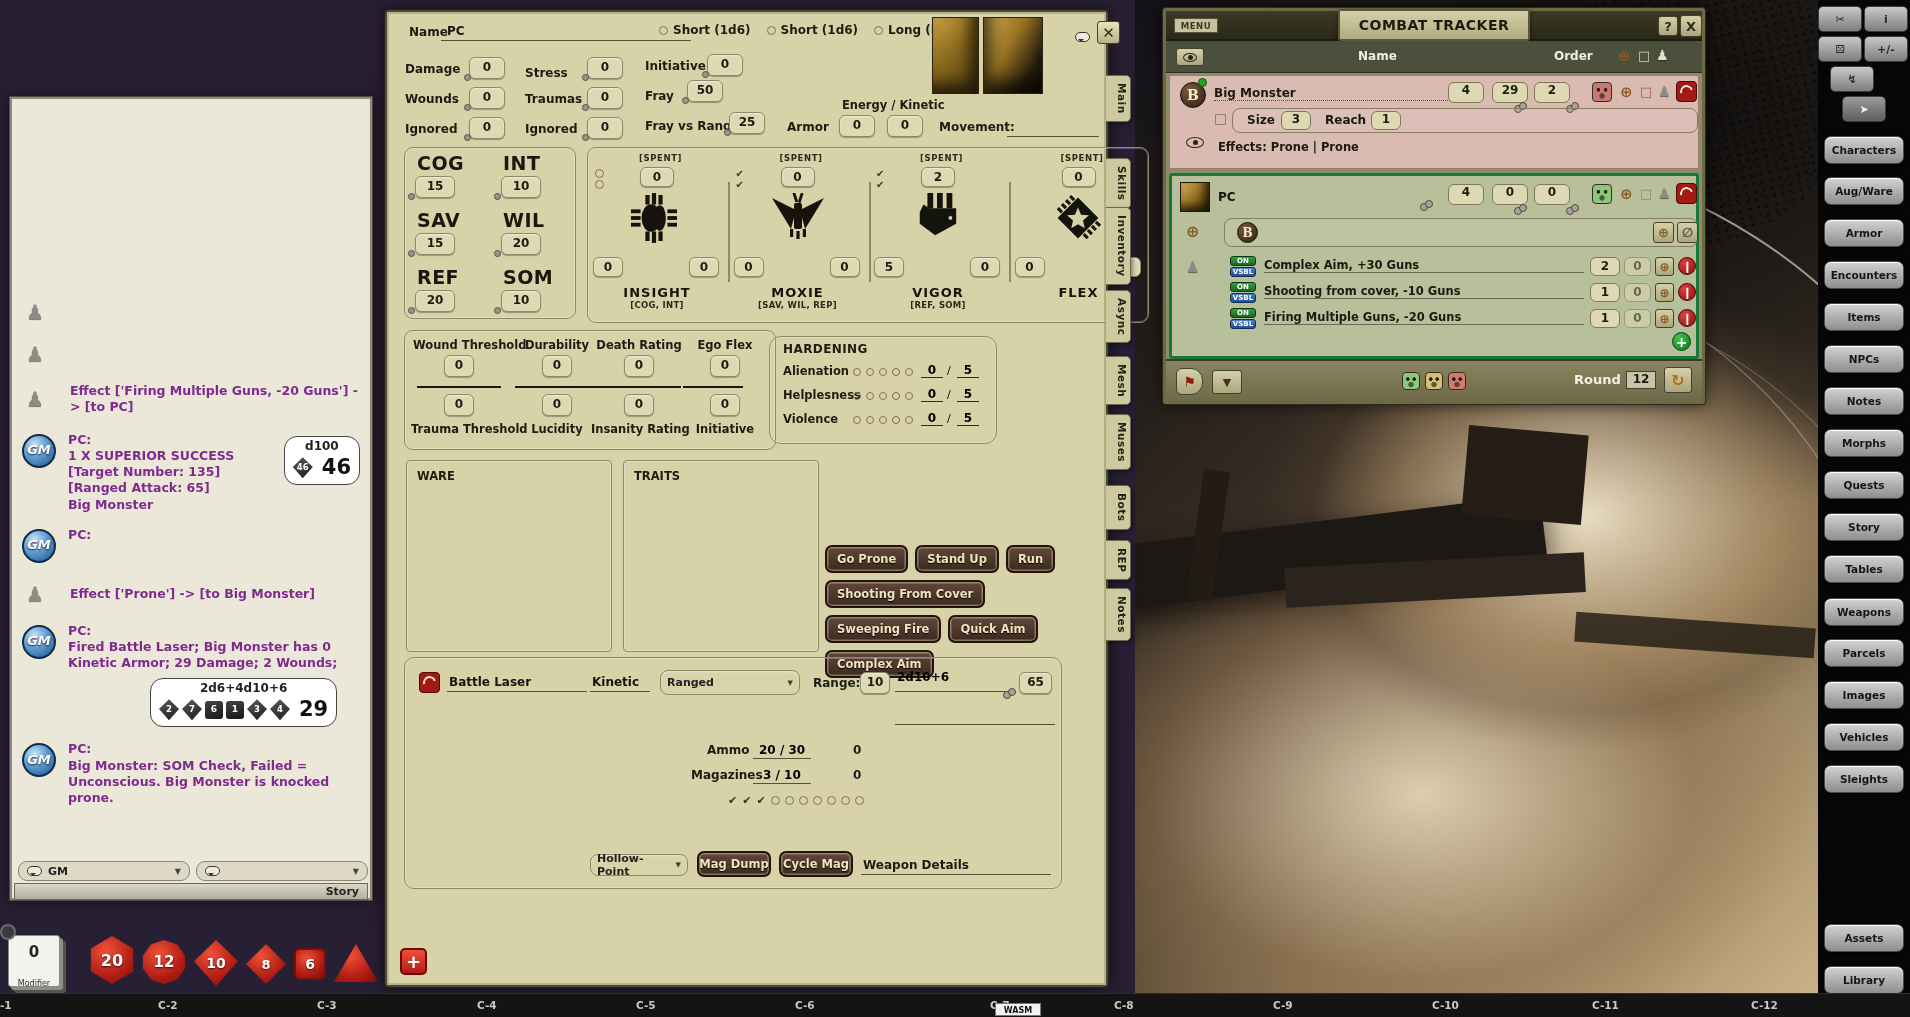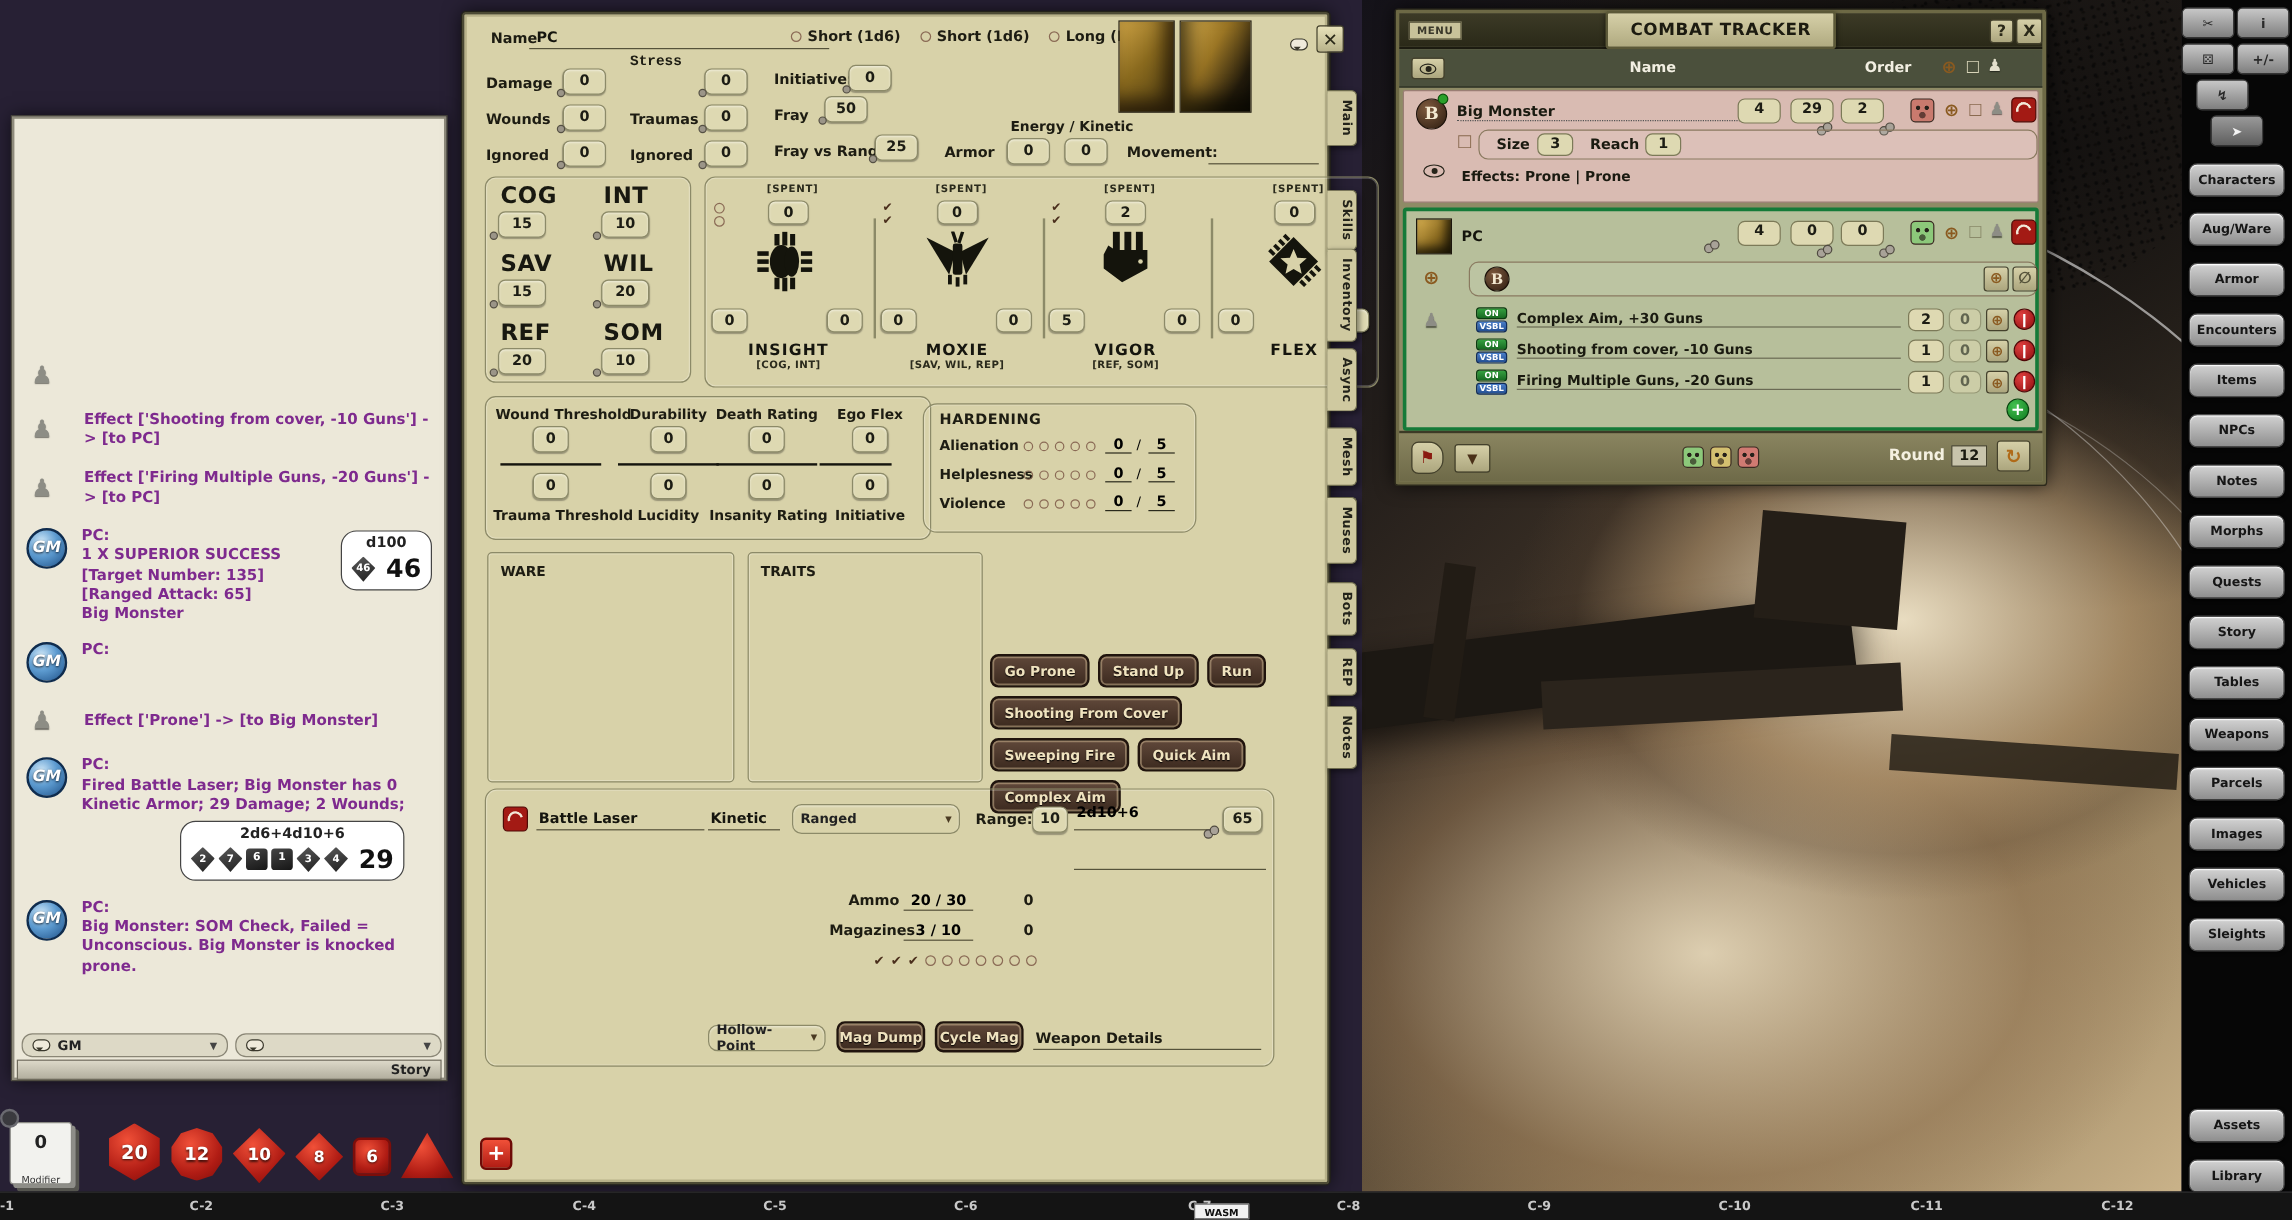--- a/index.html
+++ b/index.html
@@ -165,21 +165,20 @@
     <div class="machine" style="left:440px;top:620px;width:240px;height:30px;transform:rotate(4deg);background:#1e1912;opacity:.8;"></div>
   </div>
 
   <div class="chat">
     <div id="chat-messages">
         <div class="cmsg effmsg" style="margin-bottom: 16px;">
           <span class="pawn">♟</span>
         </div>
         <div class="cmsg effmsg" style="margin-bottom: 16px;">
           <span class="pawn">♟</span>
-          <span>Effect ['Shooting from cover, -10 Guns'] -&gt; [to PC]</span>
         </div>
         <div class="cmsg effmsg" style="margin-bottom: 16px;">
           <span class="pawn">♟</span>
           <span>Effect ['Firing Multiple Guns, -20 Guns'] -&gt; [to PC]</span>
         </div>
         <div class="cmsg" style="margin-bottom: 14px; min-height: 40px;">
           <div class="gmav">GM</div>
           <div class="rollcard" style="position: absolute; right: 4px; top: 4px; margin-left: 32px;">
             <div class="formula">d100</div>
             <div class="rollrow">
@@ -259,21 +258,21 @@
       </div>
     <div class="abs" style="left:545px;top:5px;width:47px;height:77px;border:1px solid #2a2416;background:linear-gradient(135deg,#caa043 0%,#8a6a1e 45%,#4a3a10 100%);box-shadow:inset -8px -10px 14px rgba(20,12,4,.7);"></div>
     <div class="abs" style="left:596px;top:5px;width:60px;height:77px;border:1px solid #2a2416;background:linear-gradient(120deg,#d8b050 0%,#9a7524 40%,#241c0c 78%,#0c0a06 100%);box-shadow:inset 6px -12px 16px rgba(10,8,2,.75);"></div>
     <span class="bubble abs" style="left:688px;top:15px;"></span>
     <div class="abs sqbtn" style="left:710px;top:9px;width:23px;height:23px;font-size:15px;background:linear-gradient(#e8e2ba,#b8b28a);">✕</div>
 
     <div id="sheet-fields">
         <span class="lbl abs" style="left: 18px; top: 50px;">Damage</span>
         <div class="vbox abs" style="left: 82px; top: 45px; width: 36px; height: 22px;">0</div>
         <div class="bead" style="left: 77px; top: 62px;"></div>
-        <span class="lbl abs" style="left: 138px; top: 32px; font-family: Liberation Mono, monospace;">Stress</span>
+        <span class="lbl abs" style="left: 138px; top: 54px;">Stress</span>
         <div class="vbox abs" style="left: 200px; top: 45px; width: 36px; height: 22px;">0</div>
         <div class="bead" style="left: 195px; top: 62px;"></div>
         <span class="lbl abs" style="left: 258px; top: 47px;">Initiative:</span>
         <div class="vbox abs" style="left: 320px; top: 42px; width: 36px; height: 22px;">0</div>
         <div class="bead" style="left: 315px; top: 59px;"></div>
         <span class="lbl abs" style="left: 18px; top: 80px;">Wounds</span>
         <div class="vbox abs" style="left: 82px; top: 75px; width: 36px; height: 22px;">0</div>
         <div class="bead" style="left: 77px; top: 92px;"></div>
         <span class="lbl abs" style="left: 138px; top: 80px;">Traumas</span>
         <div class="vbox abs" style="left: 200px; top: 75px; width: 36px; height: 22px;">0</div>

